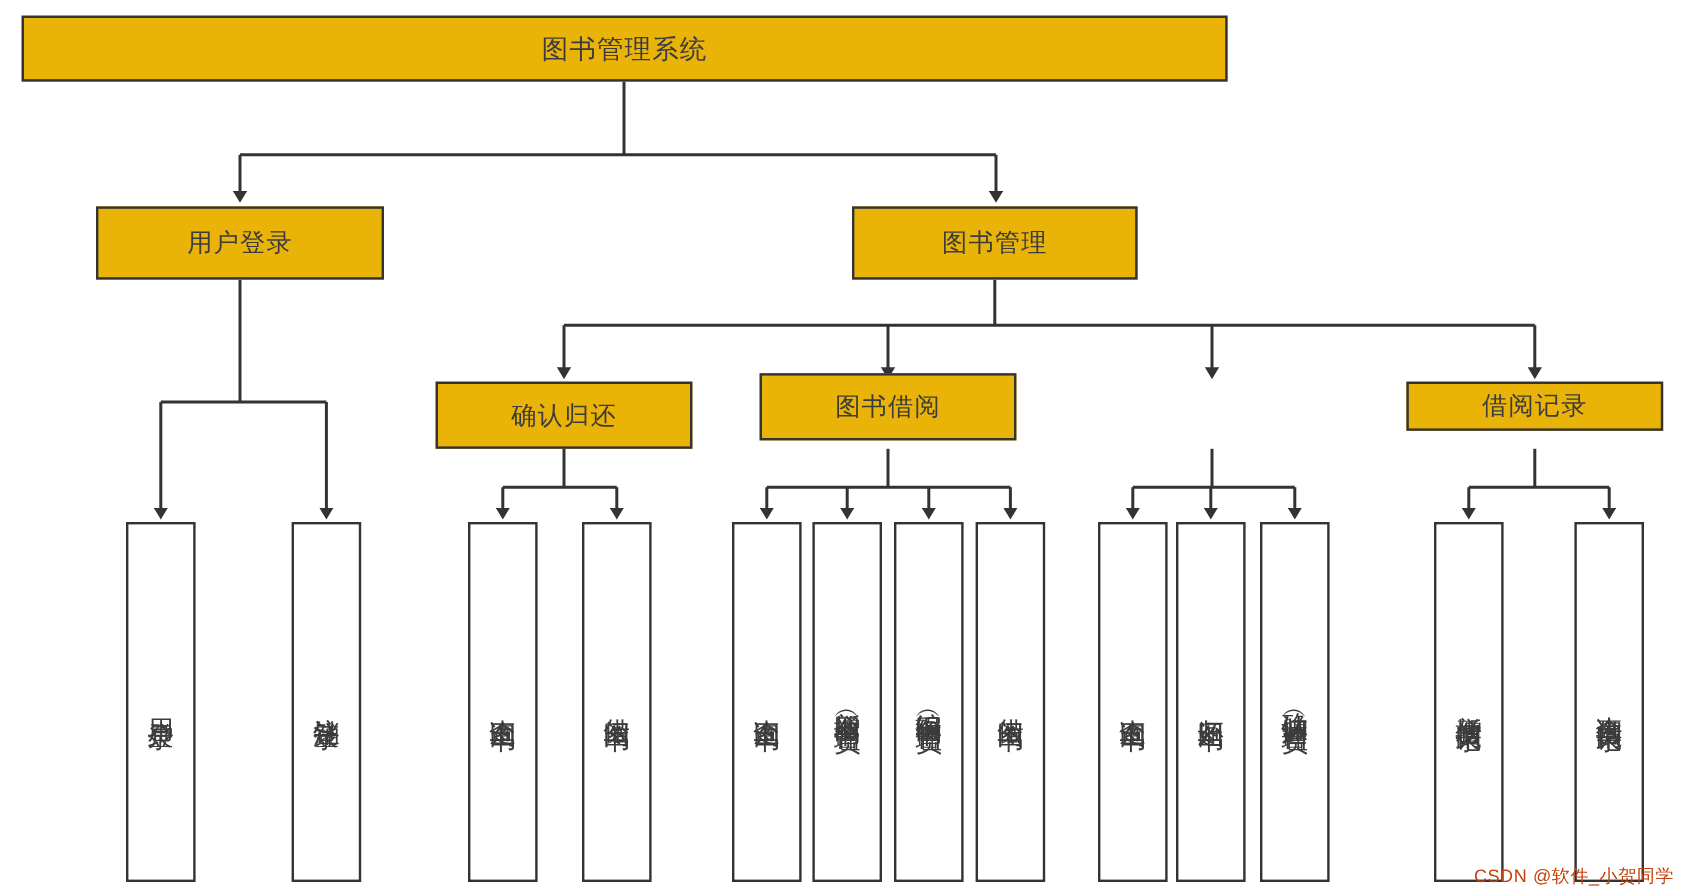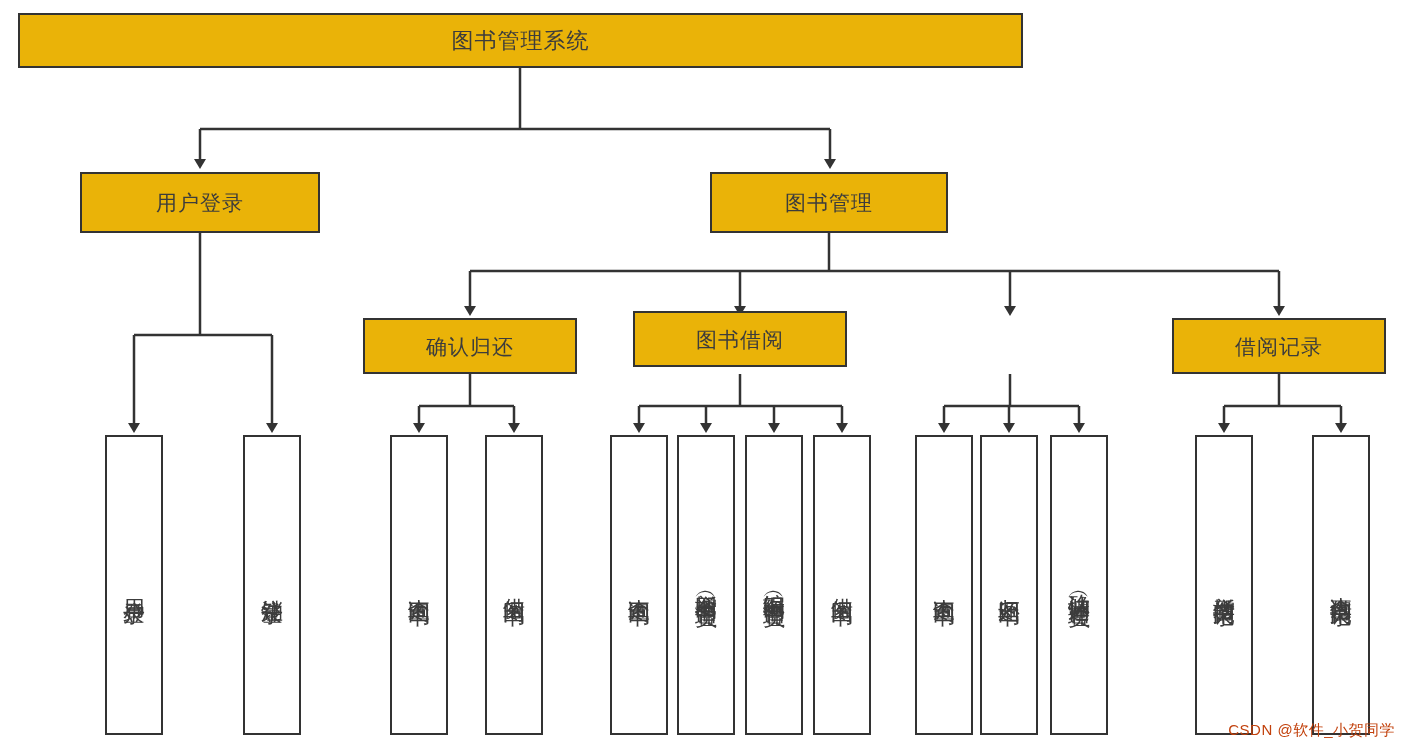--- a/index.html
+++ b/index.html
@@ -150,21 +150,21 @@
   <div class="node-box" style="left:710px; top:172px; width:238px; height:61px;">
     <span class="node-label-h">图书管理</span>
   </div>
 
   <div class="node-box" style="left:363px; top:318px; width:214px; height:56px;">
     <span class="node-label-h">确认归还</span>
   </div>
   <div class="node-box" style="left:633px; top:311px; width:214px; height:56px;">
     <span class="node-label-h">图书借阅</span>
   </div>
-  <div class="node-box" style="left:1172px; top:318px; width:214px; height:56px;">
+  <div class="node-box" style="left:1172px; top:318px; width:214px; height:41px;">
     <span class="node-label-h">借阅记录</span>
   </div>
 
   <div class="leaf-box" style="left:105px; top:435px; width:58px; height:300px;">
     <span class="node-label-v">用户登录</span>
   </div>
   <div class="leaf-box" style="left:243px; top:435px; width:58px; height:300px;">
     <span class="node-label-v">注销登录</span>
   </div>
   <div class="leaf-box" style="left:390px; top:435px; width:58px; height:300px;">

